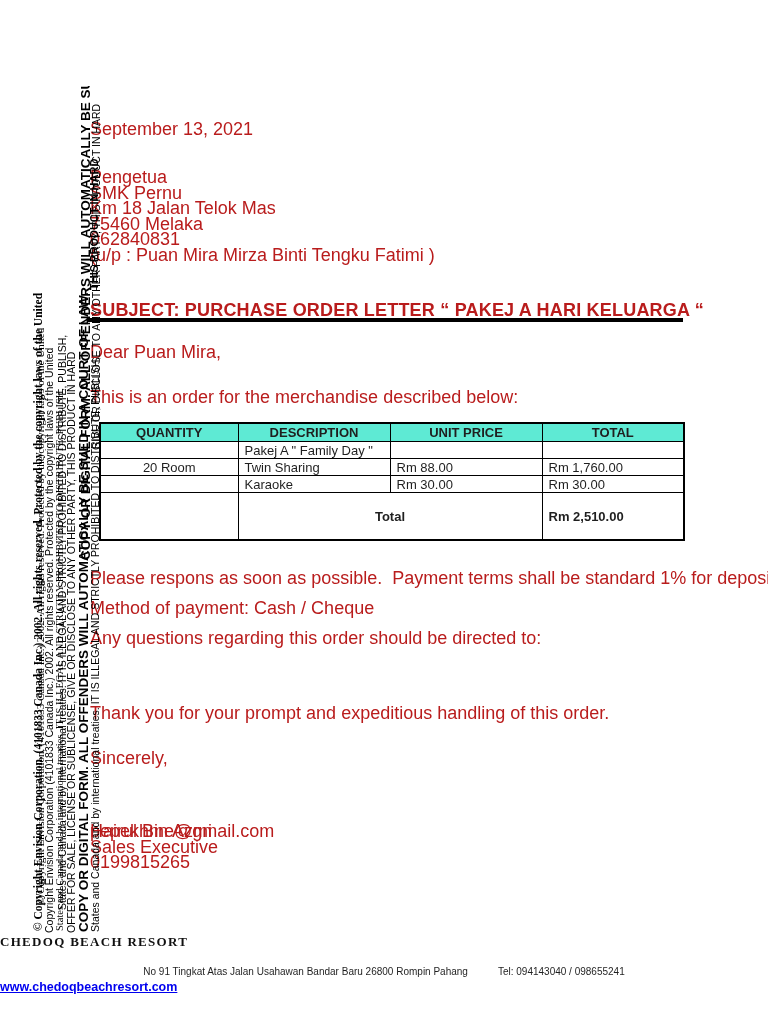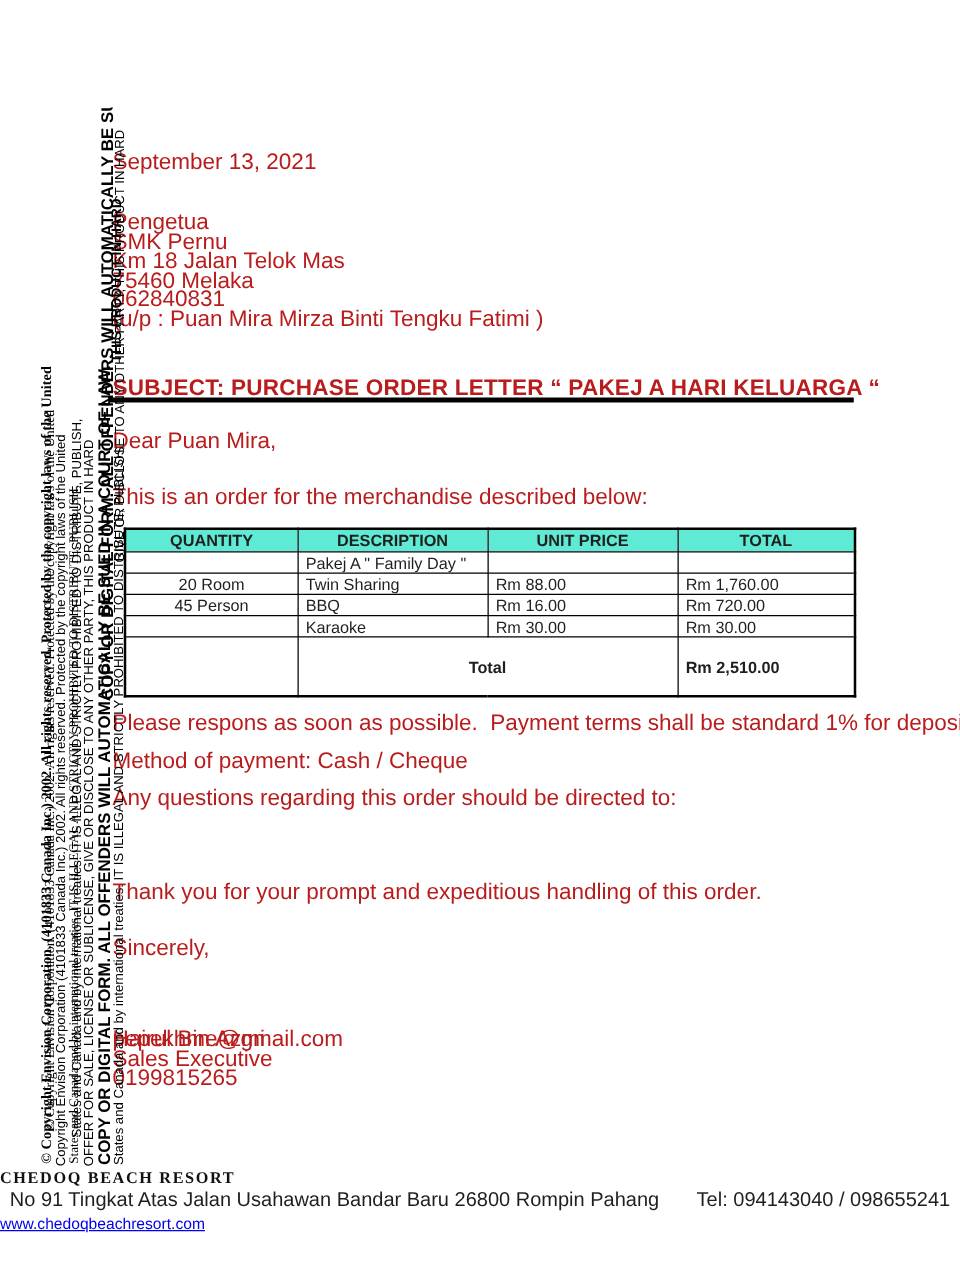--- a/index.html
+++ b/index.html
@@ -66,28 +66,29 @@
   }
   .footer .company{
     font-family:"Liberation Serif","DejaVu Serif",serif;
     font-weight:bold;
     font-size:13px;
     letter-spacing:1.3px;
     color:#111;
   }
   .footer .addr-line{
     display:flex;justify-content:center;gap:30px;
-    font-size:16px;margin-top:2px;color:#1f1f1f;
+    font-size:10px;margin-top:16px;color:#1f1f1f;
   }
   .footer .site{
     display:inline-block;
     margin-top:1px;
     font-size:12.5px;
     color:#0000ee;
     text-decoration:underline;
+    font-weight:bold;
   }
   
   .watermark{
     position:absolute;
     left:28px;top:86px;
     width:84px;height:852px;
     overflow:hidden;
     pointer-events:none;
     z-index:3;
   }
@@ -167,26 +168,20 @@
       <td></td>
       <td></td>
     </tr>
     <tr>
       <td class="c">20 Room</td>
       <td>Twin Sharing</td>
       <td>Rm 88.00</td>
       <td>Rm 1,760.00</td>
     </tr>
     <tr>
-      <td class="c">45 Person</td>
-      <td>BBQ</td>
-      <td>Rm 16.00</td>
-      <td>Rm 720.00</td>
-    </tr>
-    <tr>
       <td class="c"></td>
       <td>Karaoke</td>
       <td>Rm 30.00</td>
       <td>Rm 30.00</td>
     </tr>
     <tr class="total-row">
       <td></td>
       <td class="c bold" colspan="2">Total</td>
       <td class="bold">Rm 2,510.00</td>
     </tr>

